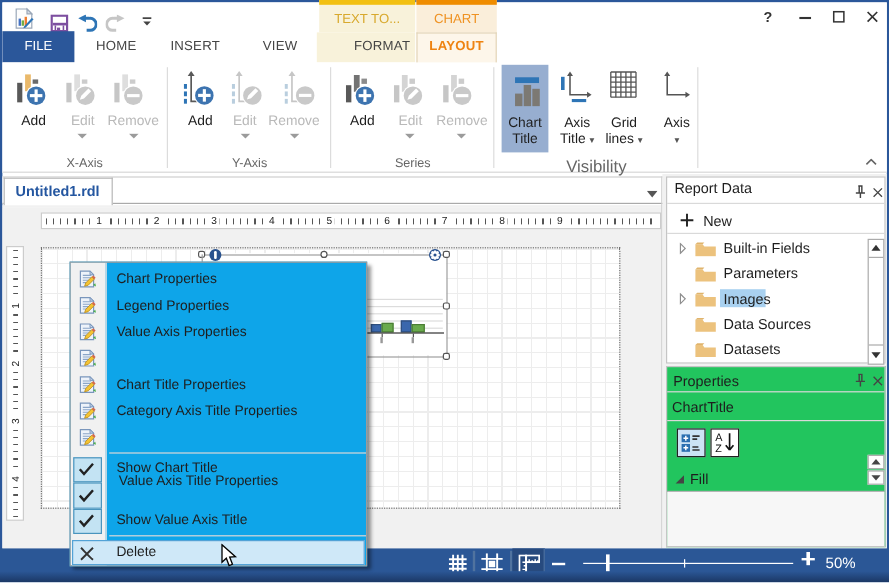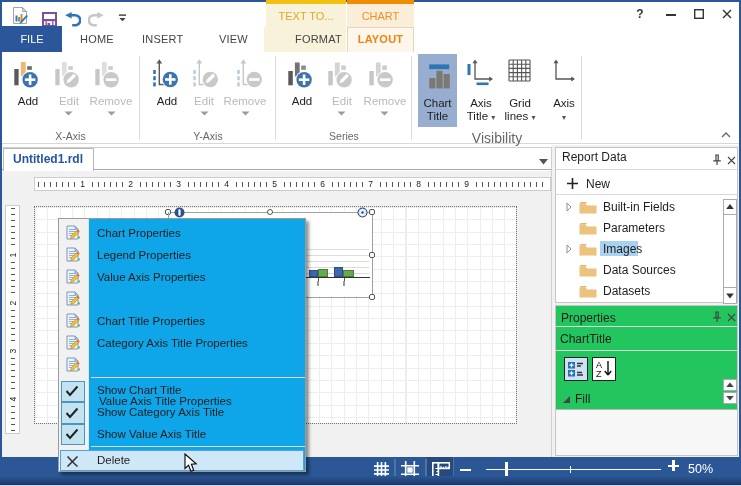--- a/index.html
+++ b/index.html
@@ -489,21 +489,20 @@
   <div class="abs" style="left:0;top:0;width:29px;height:252px;background:#f1f1f1;"></div>
   <div class="abs" style="left:29px;top:0;width:1px;height:252px;background:#e2e2e2;"></div>
   <div class="abs" style="left:38px;top:8px;">Chart Properties</div>
   <div class="abs" style="left:38px;top:30px;">Legend Properties</div>
   <div class="abs" style="left:38px;top:52px;">Value Axis Properties</div>
   <div class="abs" style="left:38px;top:96px;">Chart Title Properties</div>
   <div class="abs" style="left:38px;top:118px;">Category Axis Title Properties</div>
   <div class="abs" style="left:40px;top:140px;margin-top:36px;">Value Axis Title Properties</div>
   <div class="abs" style="left:32px;top:158px;width:214px;height:1px;background:#d9d9d9;"></div>
   <div class="abs" style="left:38px;top:165px;">Show Chart Title</div>
-  <div class="abs" style="left:38px;top:187px;">Show Category Axis Title</div>
   <div class="abs" style="left:38px;top:209px;">Show Value Axis Title</div>
   <div class="abs" style="left:32px;top:227px;width:214px;height:1px;background:#d9d9d9;"></div>
 
   <div class="abs" style="left:1px;top:231px;width:244px;height:21px;background:#cfe8f8;border:1px solid #53a2d6;"></div>
   <div class="abs" style="left:38px;top:235px;">Delete</div>
 
   <svg class="abs" style="left:6px;top:5.5px;" width="16" height="330" viewBox="0 0 16 330">
     <g id="picon">
       <path d="M2 1 h8 l3 3 v10 h-11 z" fill="#eef3fa" stroke="#7a96bc" stroke-width="1"></path>
       <path d="M10 1 l3 3 h-3 z" fill="#c5d3e8" stroke="#7a96bc" stroke-width="0.8"></path>

